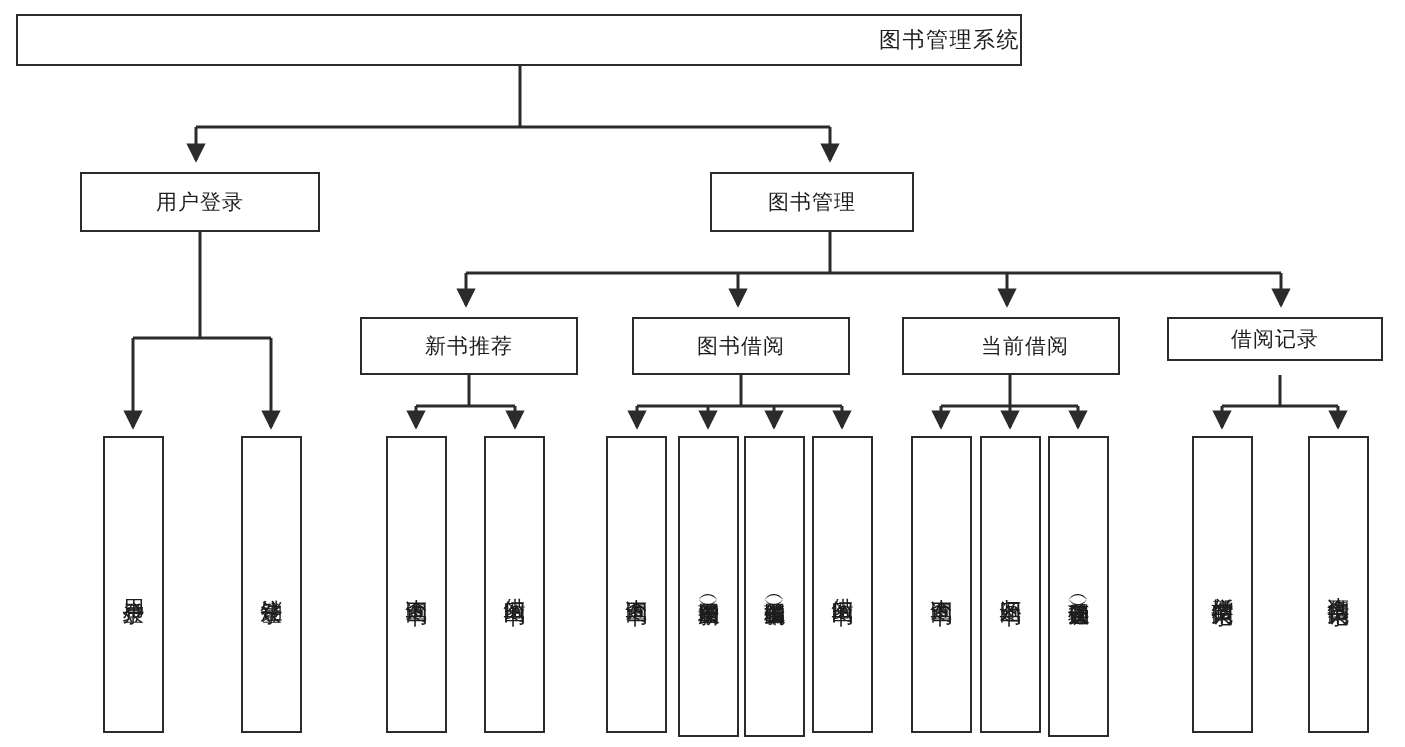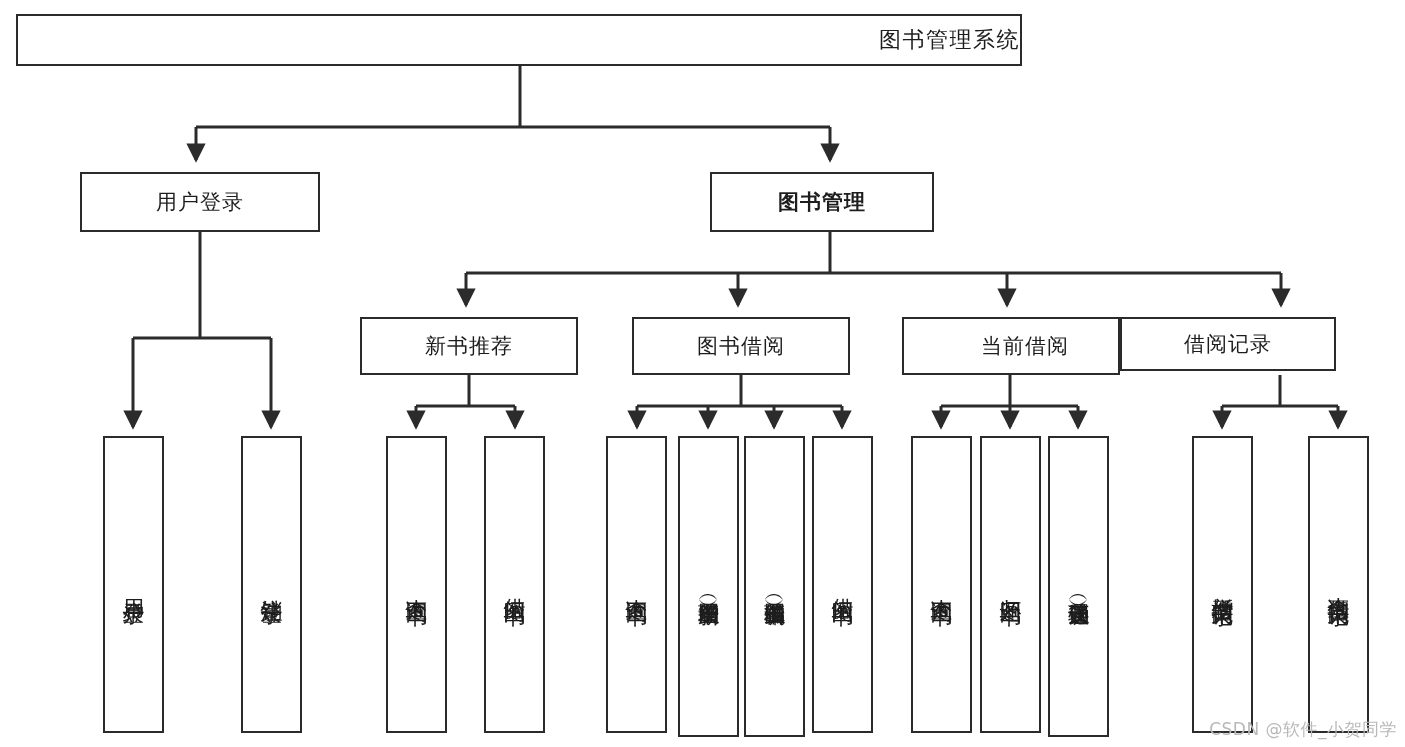--- a/index.html
+++ b/index.html
@@ -132,34 +132,34 @@
     </g>
   </svg>
 
   <div class="node h root" style="left:16px; top:14px; width:1006px; height:52px;justify-content:flex-end;">
     <span class="lbl">图书管理系统</span>
   </div>
 
   <div class="node h" style="left:80px; top:172px; width:240px; height:60px;">
     <span class="lbl">用户登录</span>
   </div>
-  <div class="node h" style="left:710px; top:172px; width:224px; height:60px;font-weight:bold;">
+  <div class="node h" style="left:710px; top:172px; width:204px; height:60px;">
     <span class="lbl">图书管理</span>
   </div>
 
   <div class="node h" style="left:632px; top:317px; width:218px; height:58px;">
     <span class="lbl">图书借阅</span>
   </div>
   <div class="node h" style="left:360px; top:317px; width:218px; height:58px;">
     <span class="lbl">新书推荐</span>
   </div>
   <div class="node h" style="left:902px; top:317px; width:218px; height:58px;padding-left:28px;">
     <span class="lbl">当前借阅</span>
   </div>
-  <div class="node h" style="left:1120px; top:317px; width:216px; height:54px;">
+  <div class="node h" style="left:1167px; top:317px; width:216px; height:44px;">
     <span class="lbl">借阅记录</span>
   </div>
 
   <div class="node v" style="left:103px; top:436px; width:61px; height:297px;">
     <span class="lbl">用户登录</span>
   </div>
   <div class="node v" style="left:241px; top:436px; width:61px; height:297px;">
     <span class="lbl">注销登录</span>
   </div>
 
@@ -193,15 +193,14 @@
     <span class="lbl">确认归还（管理员）</span>
   </div>
 
   <div class="node v" style="left:1192px; top:436px; width:61px; height:297px;">
     <span class="lbl">新增借阅记录</span>
   </div>
   <div class="node v" style="left:1308px; top:436px; width:61px; height:297px;">
     <span class="lbl">查询借阅记录</span>
   </div>
 
-  <div class="watermark">CSDN @软件_小贺同学</div>
 
 </div>
 
 </body></html>

